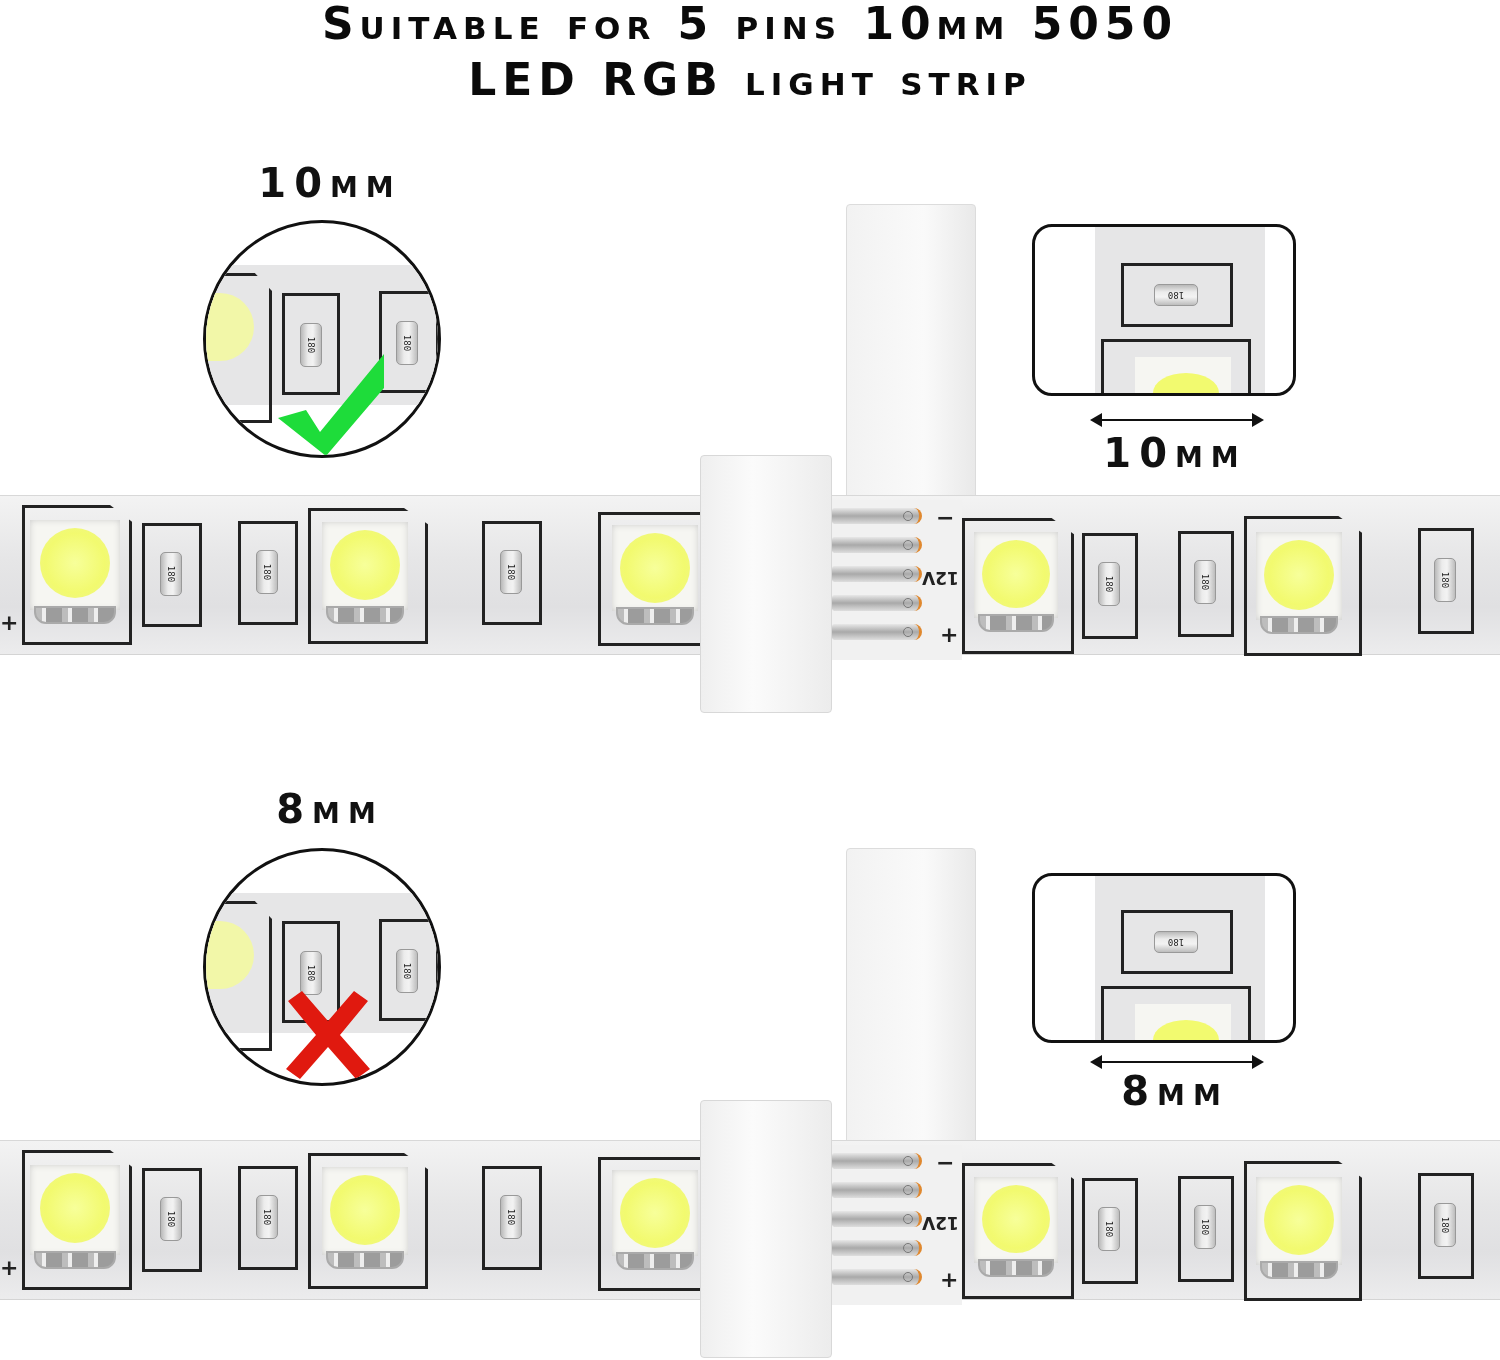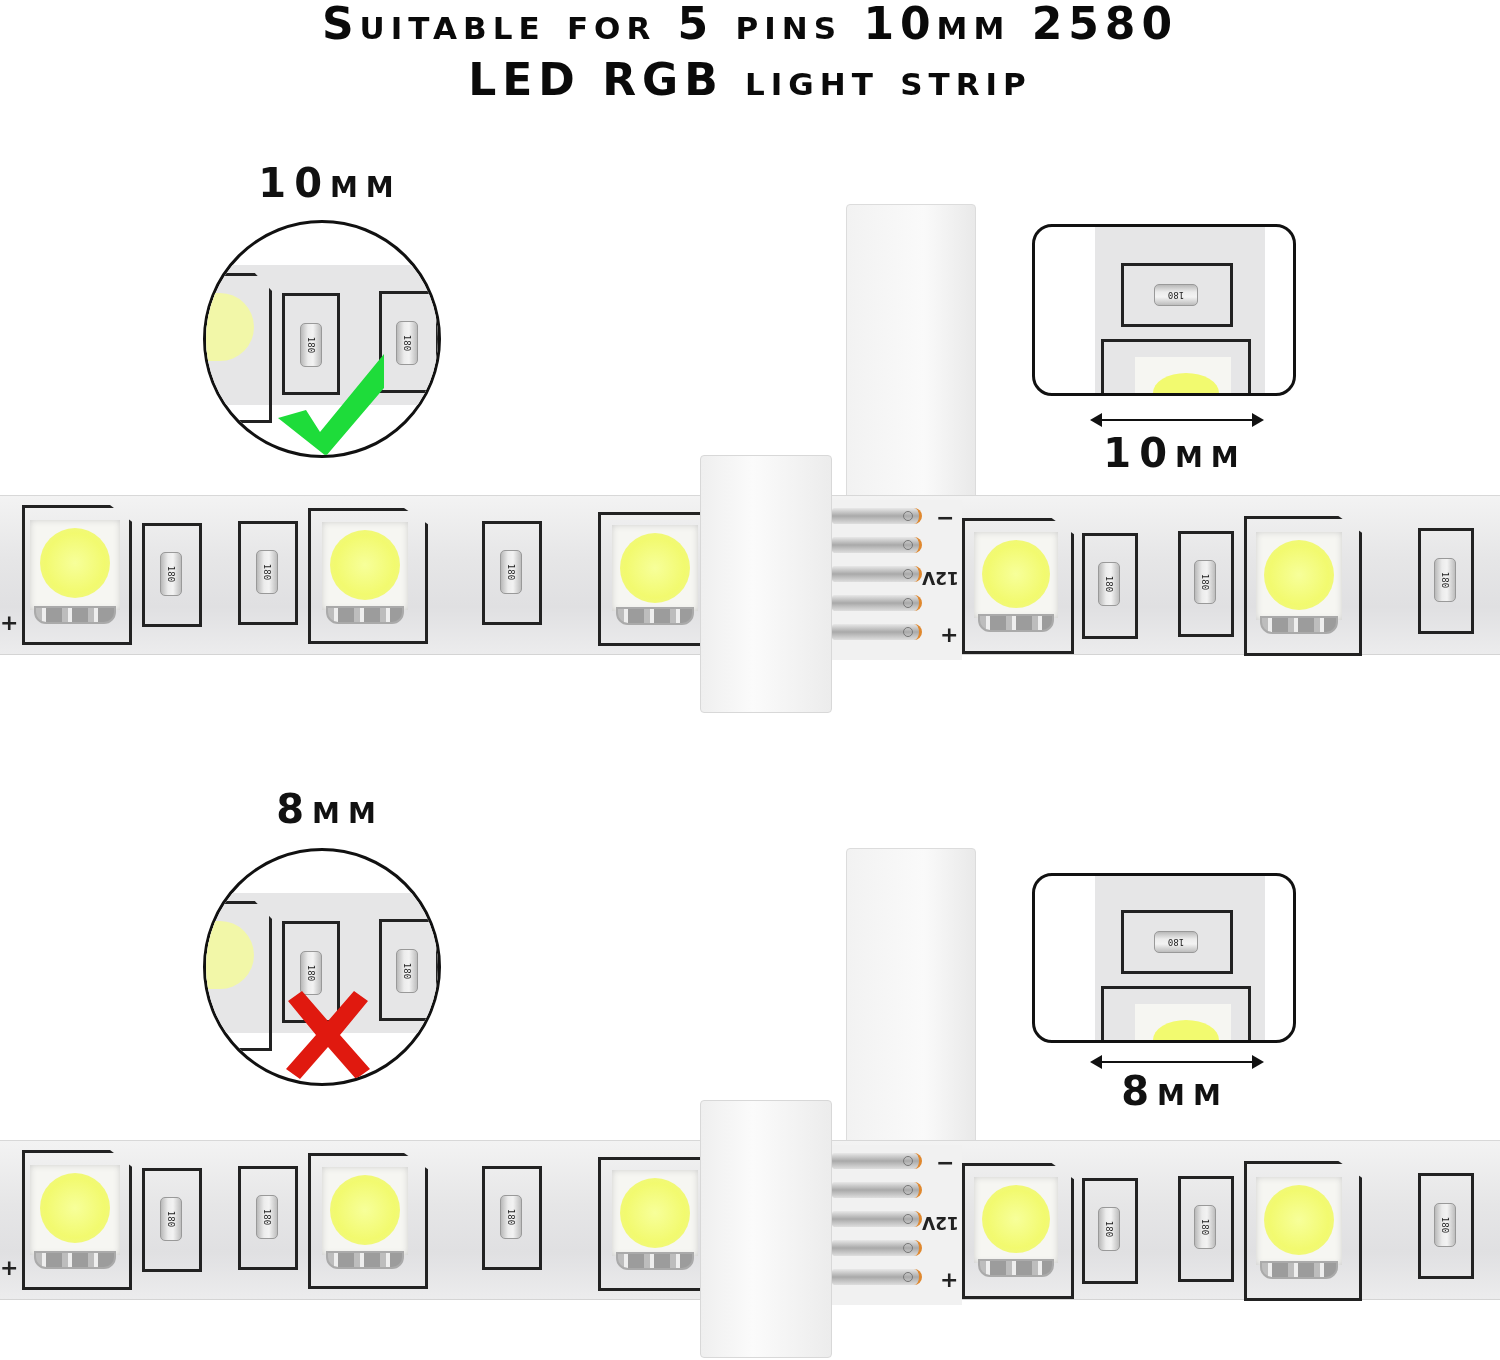--- a/index.html
+++ b/index.html
@@ -28,21 +28,21 @@
   .inset{position:absolute;border:3px solid #111;border-radius:20px;overflow:hidden;background:#fff}
   .arrow{position:absolute;height:2px;background:#111}
   .arrow::before,.arrow::after{content:"";position:absolute;top:-6px;border:7px solid transparent}
   .arrow::before{left:-12px;border-right:12px solid #111;border-left:0}
   .arrow::after{right:-12px;border-left:12px solid #111;border-right:0}
 </style>
 </head>
 <body>
 
 <div>
-  <div class="title l1">Suitable for 5 pins 10mm 2580</div>
+  <div class="title l1">Suitable for 5 pins 10mm 5050</div>
   <div class="title l2">LED RGB light strip</div>
 </div>
 
 <div>
   <div class="label" style="left:220px;top:160px;width:220px">10mm</div>
 
   <div class="circle" style="left:203px;top:220px;width:238px;height:238px">
     <div class="abs" style="left:0;top:42px;width:238px;height:140px;background:#e6e6e7"></div>
     <div class="ledbox" style="left:-20px;top:50px;width:86px;height:150px"></div>
     <div class="abs" style="left:0;top:70px;width:48px;height:68px;border-radius:0 40px 40px 0;background:#f2f7a8"></div>

